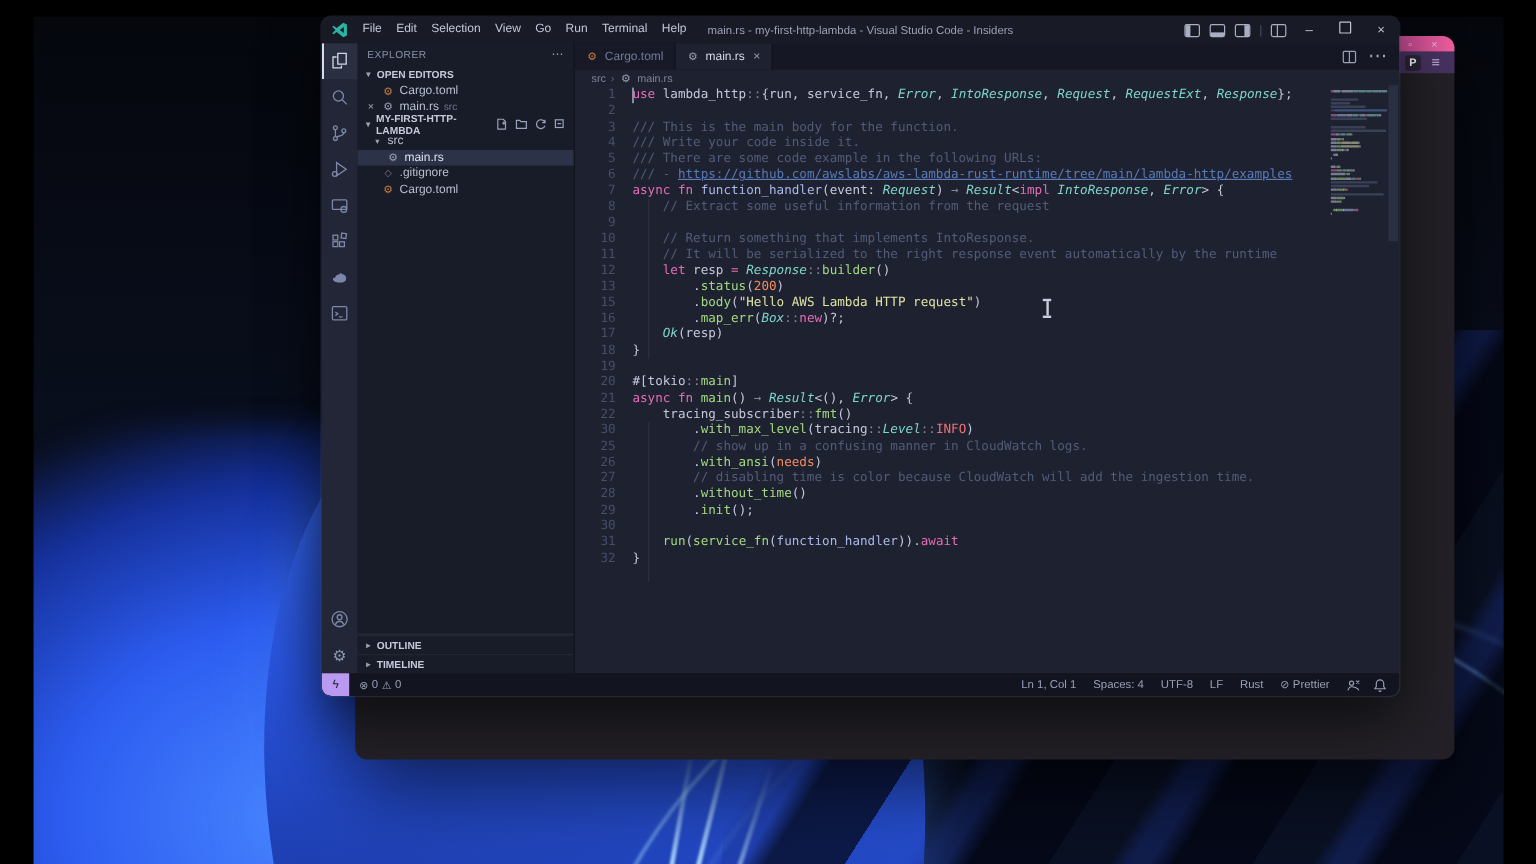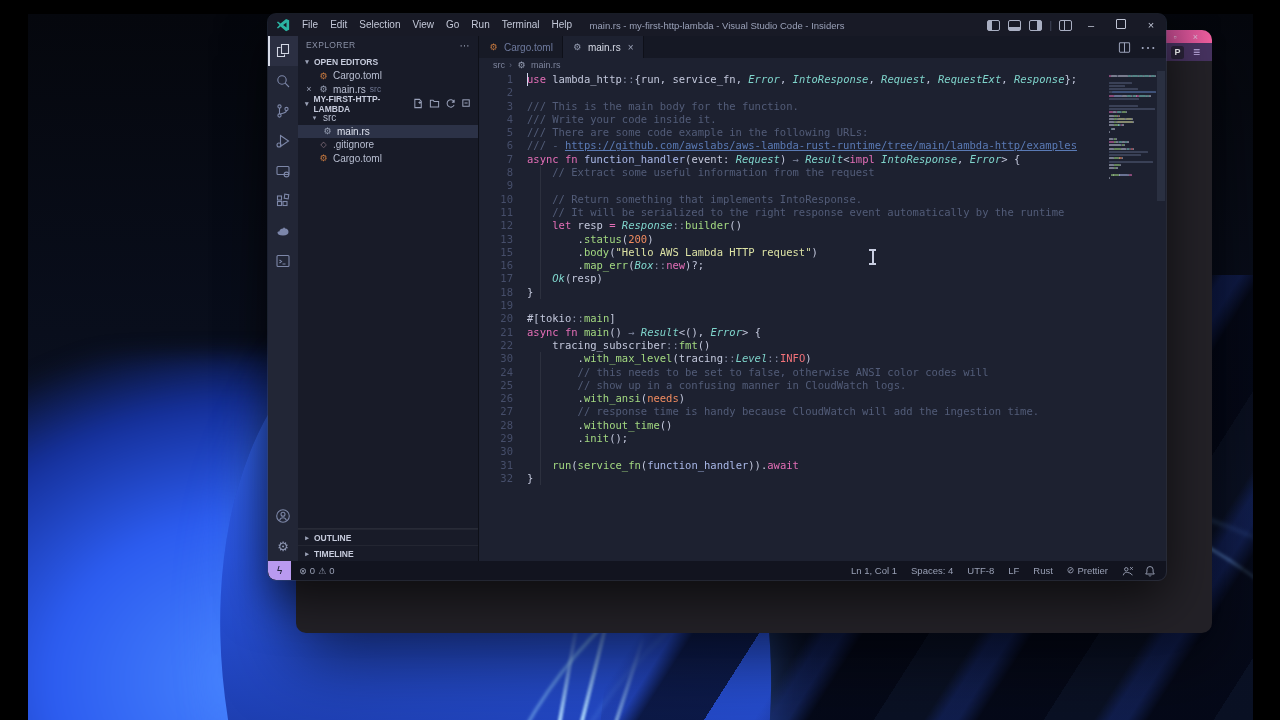--- a/index.html
+++ b/index.html
@@ -437,34 +437,30 @@
               </div>
               <div class="code-line">
                 <span class="ln">22</span>
                 <span class="lc"><span class="tk-p">    tracing_subscriber</span><span class="tk-o">::</span><span class="tk-f">fmt</span><span class="tk-p">()</span></span>
               </div>
               <div class="code-line">
                 <span class="ln">30</span>
                 <span class="lc"><span class="tk-p">        .</span><span class="tk-f">with_max_level</span><span class="tk-p">(tracing</span><span class="tk-o">::</span><span class="tk-t">Level</span><span class="tk-o">::</span><span class="tk-c">INFO</span><span class="tk-p">)</span></span>
               </div>
               <div class="code-line">
-                <span class="ln">24</span>
-                <span class="lc"><span class="tk-m">        // this needs to be set to false, otherwise ANSI color codes will</span></span>
-              </div>
-              <div class="code-line">
                 <span class="ln">25</span>
                 <span class="lc"><span class="tk-m">        // show up in a confusing manner in CloudWatch logs.</span></span>
               </div>
               <div class="code-line">
                 <span class="ln">26</span>
                 <span class="lc"><span class="tk-p">        .</span><span class="tk-f">with_ansi</span><span class="tk-p">(</span><span class="tk-n">needs</span><span class="tk-p">)</span></span>
               </div>
               <div class="code-line">
                 <span class="ln">27</span>
-                <span class="lc"><span class="tk-m">        // response time is handy because CloudWatch will add the ingestion time.</span></span>
+                <span class="lc"><span class="tk-m">        // disabling time is color because CloudWatch will add the ingestion time.</span></span>
               </div>
               <div class="code-line">
                 <span class="ln">28</span>
                 <span class="lc"><span class="tk-p">        .</span><span class="tk-f">without_time</span><span class="tk-p">()</span></span>
               </div>
               <div class="code-line">
                 <span class="ln">29</span>
                 <span class="lc"><span class="tk-p">        .</span><span class="tk-f">init</span><span class="tk-p">();</span></span>
               </div>
               <div class="code-line">

